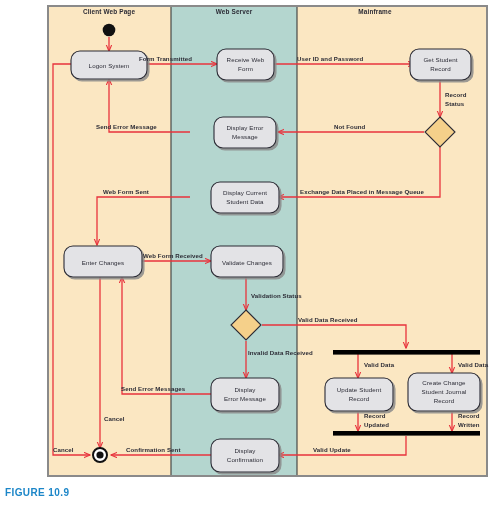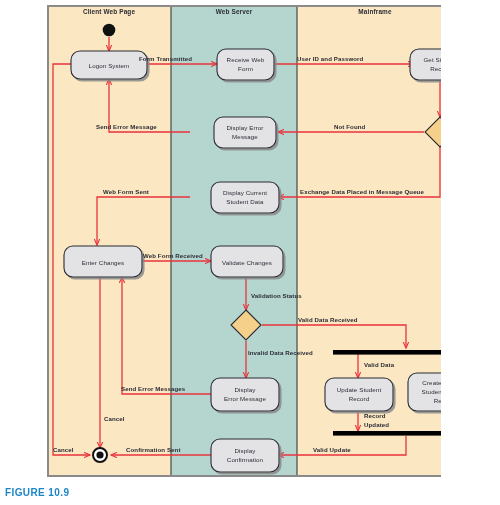--- a/index.html
+++ b/index.html
@@ -3,21 +3,21 @@
 <meta charset="utf-8">
 <style>
   html, body {
     margin: 0;
     padding: 0;
     background: #ffffff;
     font-family: "Liberation Sans", sans-serif;
   }
   #page {
     position: relative;
-    width: 441px;
+    width: 500px;
     height: 505px;
     overflow: hidden;
     background: #ffffff;
   }
   #diagram-svg {
     position: absolute;
     left: 0;
     top: 0;
   }
   .lane-title {

